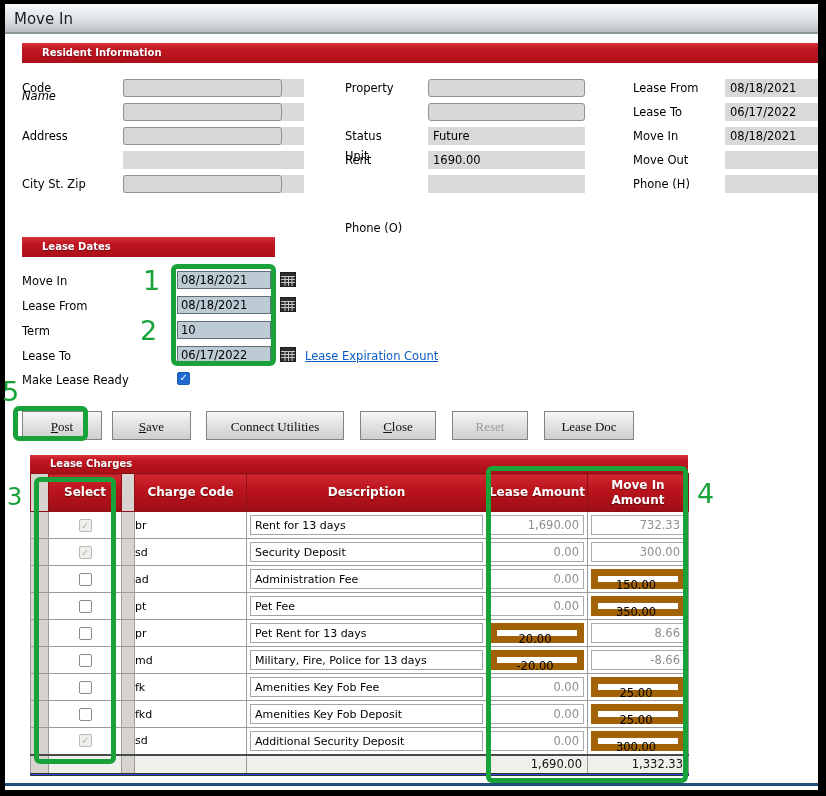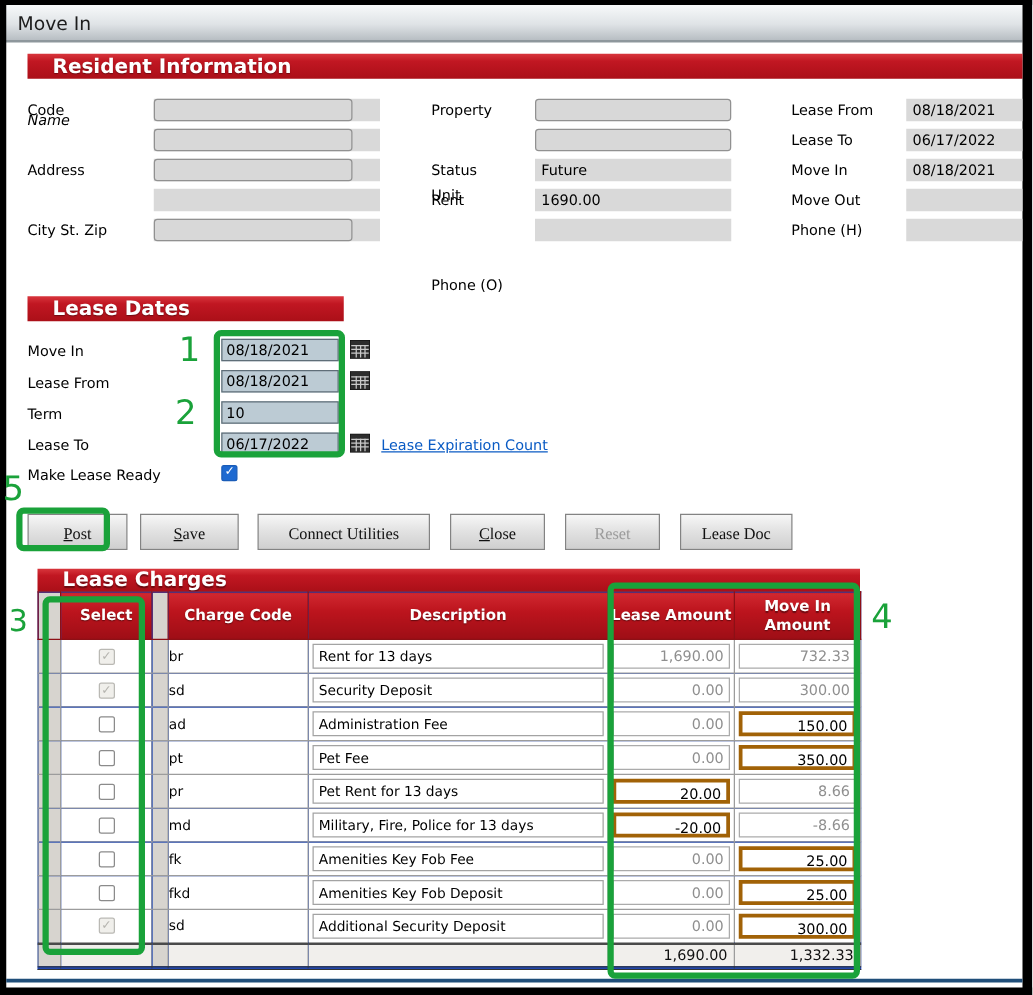--- a/index.html
+++ b/index.html
@@ -15,21 +15,21 @@
   .b-bottom { left:0; top:790px; width:826px; height:6px; background:#000; }
   .navy-line{ left:5px; top:783px; width:813px; height:3px; background:#1f4e79; }
 
   .titlebar { left:4px; top:4px; width:814px; height:30px;
               background:linear-gradient(#f7f9fa,#dfe3e6 55%,#b8bec3);
               border-bottom:2px solid #8e979c; }
   .titlebar .t { position:absolute; left:10px; top:6px; font-size:15px; color:#1d1d1d; }
 
   
   .redbar { background:linear-gradient(#d8353c,#c11722 30%,#ab0f18);
-            color:#fff; font-weight:bold; font-size:16px; line-height:20px; height:20px; }
+            color:#fff; font-weight:bold; font-size:10px; line-height:20px; height:20px; }
   .redbar .rt { padding-left:20px; text-shadow:0 1px 1px rgba(0,0,0,.4); }
 
   
   .lbl  { font-size:11.5px; color:#000; white-space:nowrap; }
   .flat { background:#d9d9d9; height:18px; font-size:11.5px; line-height:18px; padding-left:5px; color:#000; }
   .dis-inp { background:#d8d8d8; border:1px solid #919191; border-radius:3px; height:18px; }
   .panel { background:#d9d9d9; height:18px; }
 
   .date-inp { width:94px; height:18px; background:#bccbd4; border:1px solid #5f6e78;
               font-family:inherit; font-size:11.5px; padding:0 3px; color:#000; }
@@ -56,21 +56,21 @@
                      line-height:1.25; height:38px; border-color:#8d1016;
                      text-shadow:0 1px 1px rgba(0,0,0,.45); }
   table.charges td { height:27px; background:#fff; }
   td.gutter, th.gutter { background:#d7d4cf !important; }
   td.code { font-size:11px; padding-left:6px; color:#000; }
   .txtbox { height:20px; line-height:19px; border:1px solid #a3a3a3; background:#fff;
             margin:2px 3px; padding-left:4px; font-size:11px; color:#000; white-space:nowrap; }
   .numbox { height:20px; line-height:19px; background:#fff; margin:2px 3px;
             text-align:right; padding-right:4px; font-size:11.5px; }
   .numbox.ro { border:1px solid #ababab; color:#8f8f8f; }
-  .numbox.ed { border:3px solid #a16207; color:#000; }
+  .numbox.ed { border:7px solid #a16207; color:#000;text-align:center; }
   td.sel { text-align:center; }
   td.sel .cb { margin:0 auto; width:13px; height:13px; border-radius:2px; }
   .cb.unchecked { background:#fff; border:1px solid #8b8b8b; }
   .cb.checked-disabled { background:#f0efeb; border:1px solid #bab9b4; position:relative; }
   .cb.checked-disabled::after { content:"✓"; position:absolute; left:1.5px; top:0px;
                                 color:#b4b3ae; font-size:10px; font-weight:bold; }
   tr.total td { background:#f1efec; height:20px; border-top:2px solid #4a4a4a; }
   tr.total td.tval { text-align:right; padding-right:5px; font-size:11.5px; color:#111; }
 
   

